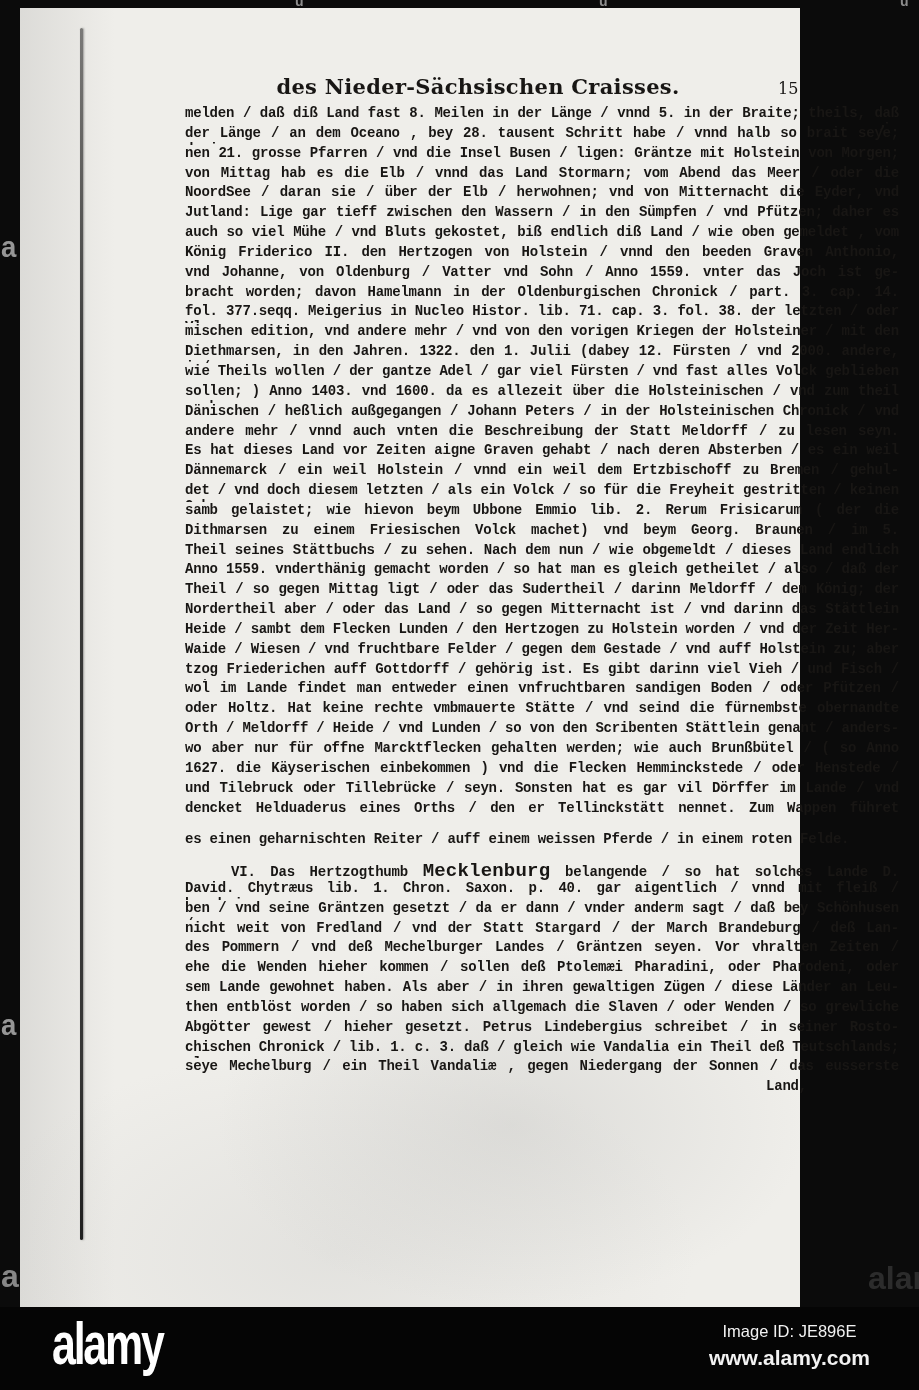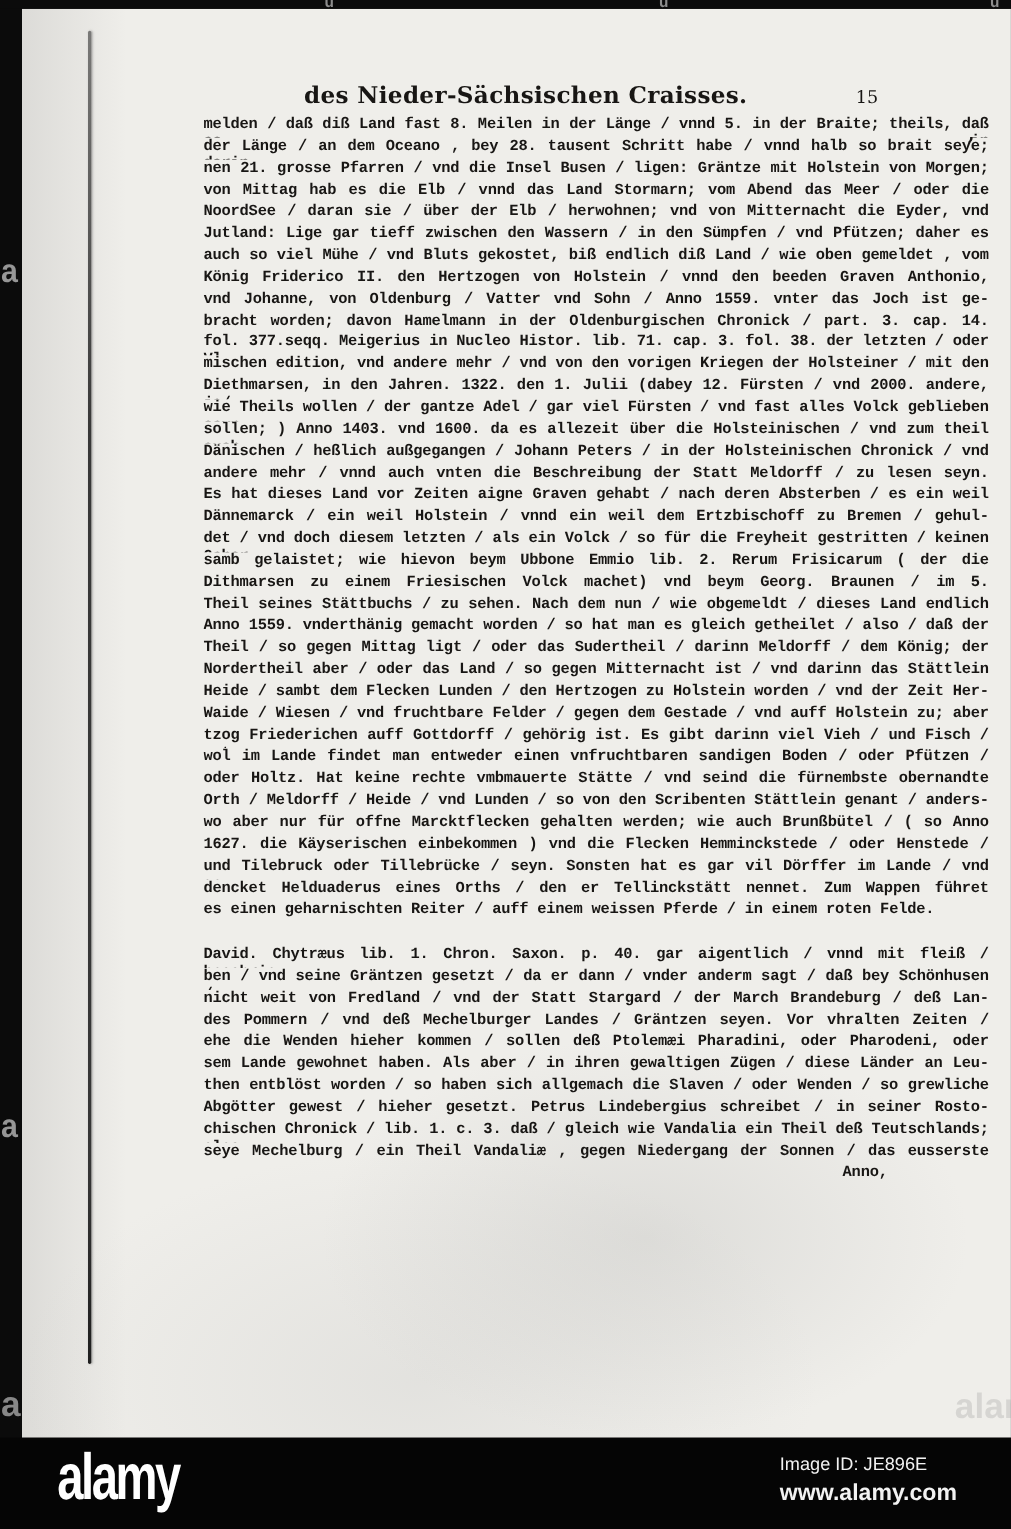--- a/index.html
+++ b/index.html
@@ -11,28 +11,28 @@
   .top-bar{position:absolute;left:0;top:0;width:919px;height:8px;background:#0b0b0b;overflow:hidden;z-index:6;}
   .top-tick{position:absolute;top:-7px;color:#8d8d8d;font:700 14px "Liberation Sans",sans-serif;}
   .left-strip{position:absolute;left:0;top:0;width:20px;height:1390px;background:#0b0b0b;overflow:hidden;z-index:5;}
   .strip-letter{position:absolute;left:1px;color:#969696;font:700 30px "Liberation Sans",sans-serif;transform:scaleX(.92);transform-origin:left;}
   .bottom-bar{position:absolute;left:0;bottom:0;width:919px;height:83px;background:#050505;z-index:7;}
   .alamy-logo{
     position:absolute;left:52px;top:4px;color:#ffffff;
     font:700 58px "Liberation Sans",sans-serif;letter-spacing:-3px;
     transform:scaleX(.74) scaleY(1.02);transform-origin:left top;line-height:1.1;
   }
-  .bar-right{position:absolute;right:49px;top:15px;text-align:left;font-family:"Liberation Sans",sans-serif;color:#f2f2f2;}
+  .bar-right{position:absolute;right:49px;top:15px;text-align:center;font-family:"Liberation Sans",sans-serif;color:#f2f2f2;}
   .image-id{font-size:16.5px;font-weight:400;}
   .alamy-url{font-size:21px;font-weight:700;margin-top:5px;}
   .faint-glyph{position:absolute;color:#8e8e8e;font:700 32px "Liberation Sans",sans-serif;z-index:6;}
   .faint-right{opacity:.25;} .faint-left{opacity:.95;}
   
   .page{
-    position:absolute;left:20px;top:8px;width:899px;height:1299px;z-index:1;
+    position:absolute;left:20px;top:8px;width:780px;height:1299px;z-index:1;
     background:
       radial-gradient(420px 260px at 63% 86%, rgba(188,188,186,.35), transparent 70%),
       radial-gradient(520px 300px at 40% 96%, rgba(198,198,196,.30), transparent 70%),
       linear-gradient(to right, rgba(120,120,120,.16), rgba(120,120,120,0) 95px),
       #efeeea;
     color:#181614;
   }
   .gutter-line{
     position:absolute;left:60px;top:20px;width:3px;height:1212px;
     background:linear-gradient(to bottom, rgba(30,30,30,.55), rgba(25,25,25,.85) 30%, rgba(35,35,35,.9) 85%, rgba(20,20,20,.95));
@@ -43,21 +43,21 @@
   .htitle{
     position:relative;left:-62px;text-align:center;
     font-size:21px;font-weight:700;letter-spacing:.3px;
   }
   .folio{position:absolute;top:5px;left:595px;font-size:16px;font-weight:400;}
   .margin-mark{position:absolute;top:104px;left:697px;font-size:17px;font-weight:700;}
   .body-block{position:absolute;left:2px;width:714px;font-size:14px;font-weight:700;letter-spacing:-.2px;font-family:Liberation Mono, monospace;}
   .para1{top:97px;}
   .section-vi{top:852px;}
   .tline{height:19.85px;overflow:hidden;text-align:justify;text-align-last:justify;}
-  .para1 .tline:last-child{text-align-last:left;}
+  .para1 .tline:last-child{text-align-last:left;margin-top:12px;}
   .vi-first{height:19.85px;overflow:hidden;text-align:justify;text-align-last:justify;text-indent:46px;}
   .vi-emph{font-size:19px;letter-spacing:.2px;}
   .catchword{height:19.85px;text-align:right;padding-right:92px;box-sizing:border-box;}
 </style>
 </head>
 <body>
 
 <div id="stage">
 
   <div class="page">
@@ -105,33 +105,36 @@
           <div class="tline">oder Holtz.   Hat keine rechte vmbmauerte Stätte / vnd seind die fürnembste obernandte</div>
           <div class="tline">Orth / Meldorff / Heide / vnd Lunden / so von den Scribenten Stättlein genant / anders-</div>
           <div class="tline">wo aber nur für offne Marcktflecken gehalten werden; wie auch Brunßbütel / ( so Anno</div>
           <div class="tline">1627. die Käyserischen einbekommen ) vnd die Flecken Hemminckstede / oder Henstede /</div>
           <div class="tline">und Tilebruck oder Tillebrücke / seyn.   Sonsten hat es gar vil Dörffer im Lande / vnd ge-</div>
           <div class="tline">dencket Helduaderus eines Orths / den er Tellinckstätt nennet.   Zum Wappen führet</div>
           <div class="tline">es einen geharnischten Reiter / auff einem weissen Pferde / in einem roten Felde.</div>
         </div>
 
       <div class="body-block section-vi">
+        <div class="vi-first">
+          <span>VI. Das Hertzogthumb </span><span class="vi-emph">Mecklenburg</span><span> belangende / so hat solches Lande D.</span>
+        </div>
         <div>
             <div class="tline">David. Chytræus lib. 1. Chron. Saxon. p. 40. gar aigentlich / vnnd mit fleiß / beschrie-</div>
             <div class="tline">ben / vnd seine Gräntzen gesetzt / da er dann / vnder anderm sagt / daß bey Schönhusen /</div>
             <div class="tline">nicht weit von Fredland / vnd der Statt Stargard / der March Brandeburg / deß Lan-</div>
             <div class="tline">des Pommern / vnd deß Mechelburger Landes / Gräntzen seyen.   Vor vhralten Zeiten /</div>
             <div class="tline">ehe die Wenden hieher kommen / sollen deß Ptolemæi Pharadini, oder Pharodeni, oder</div>
             <div class="tline">sem Lande gewohnet haben.   Als aber / in ihren gewaltigen Zügen / diese Länder an Leu-</div>
             <div class="tline">then entblöst worden / so haben sich allgemach die Slaven / oder Wenden / so grewliche</div>
             <div class="tline">Abgötter gewest / hieher gesetzt.   Petrus Lindebergius schreibet / in seiner Rosto-</div>
             <div class="tline">chischen Chronick / lib. 1. c. 3. daß / gleich wie Vandalia ein Theil deß Teutschlands; also</div>
             <div class="tline">seye Mechelburg / ein Theil Vandaliæ , gegen Niedergang der Sonnen / das eusserste</div>
           </div>
-        <div class="catchword">Anno,</div>
+        <div class="catchword">Land,</div>
       </div>
     </div>
   </div>
 
   <div class="top-bar">
     <span class="top-tick" style="left:295px">u</span>
     <span class="top-tick" style="left:599px">u</span>
     <span class="top-tick" style="left:900px">u</span>
   </div>
 

